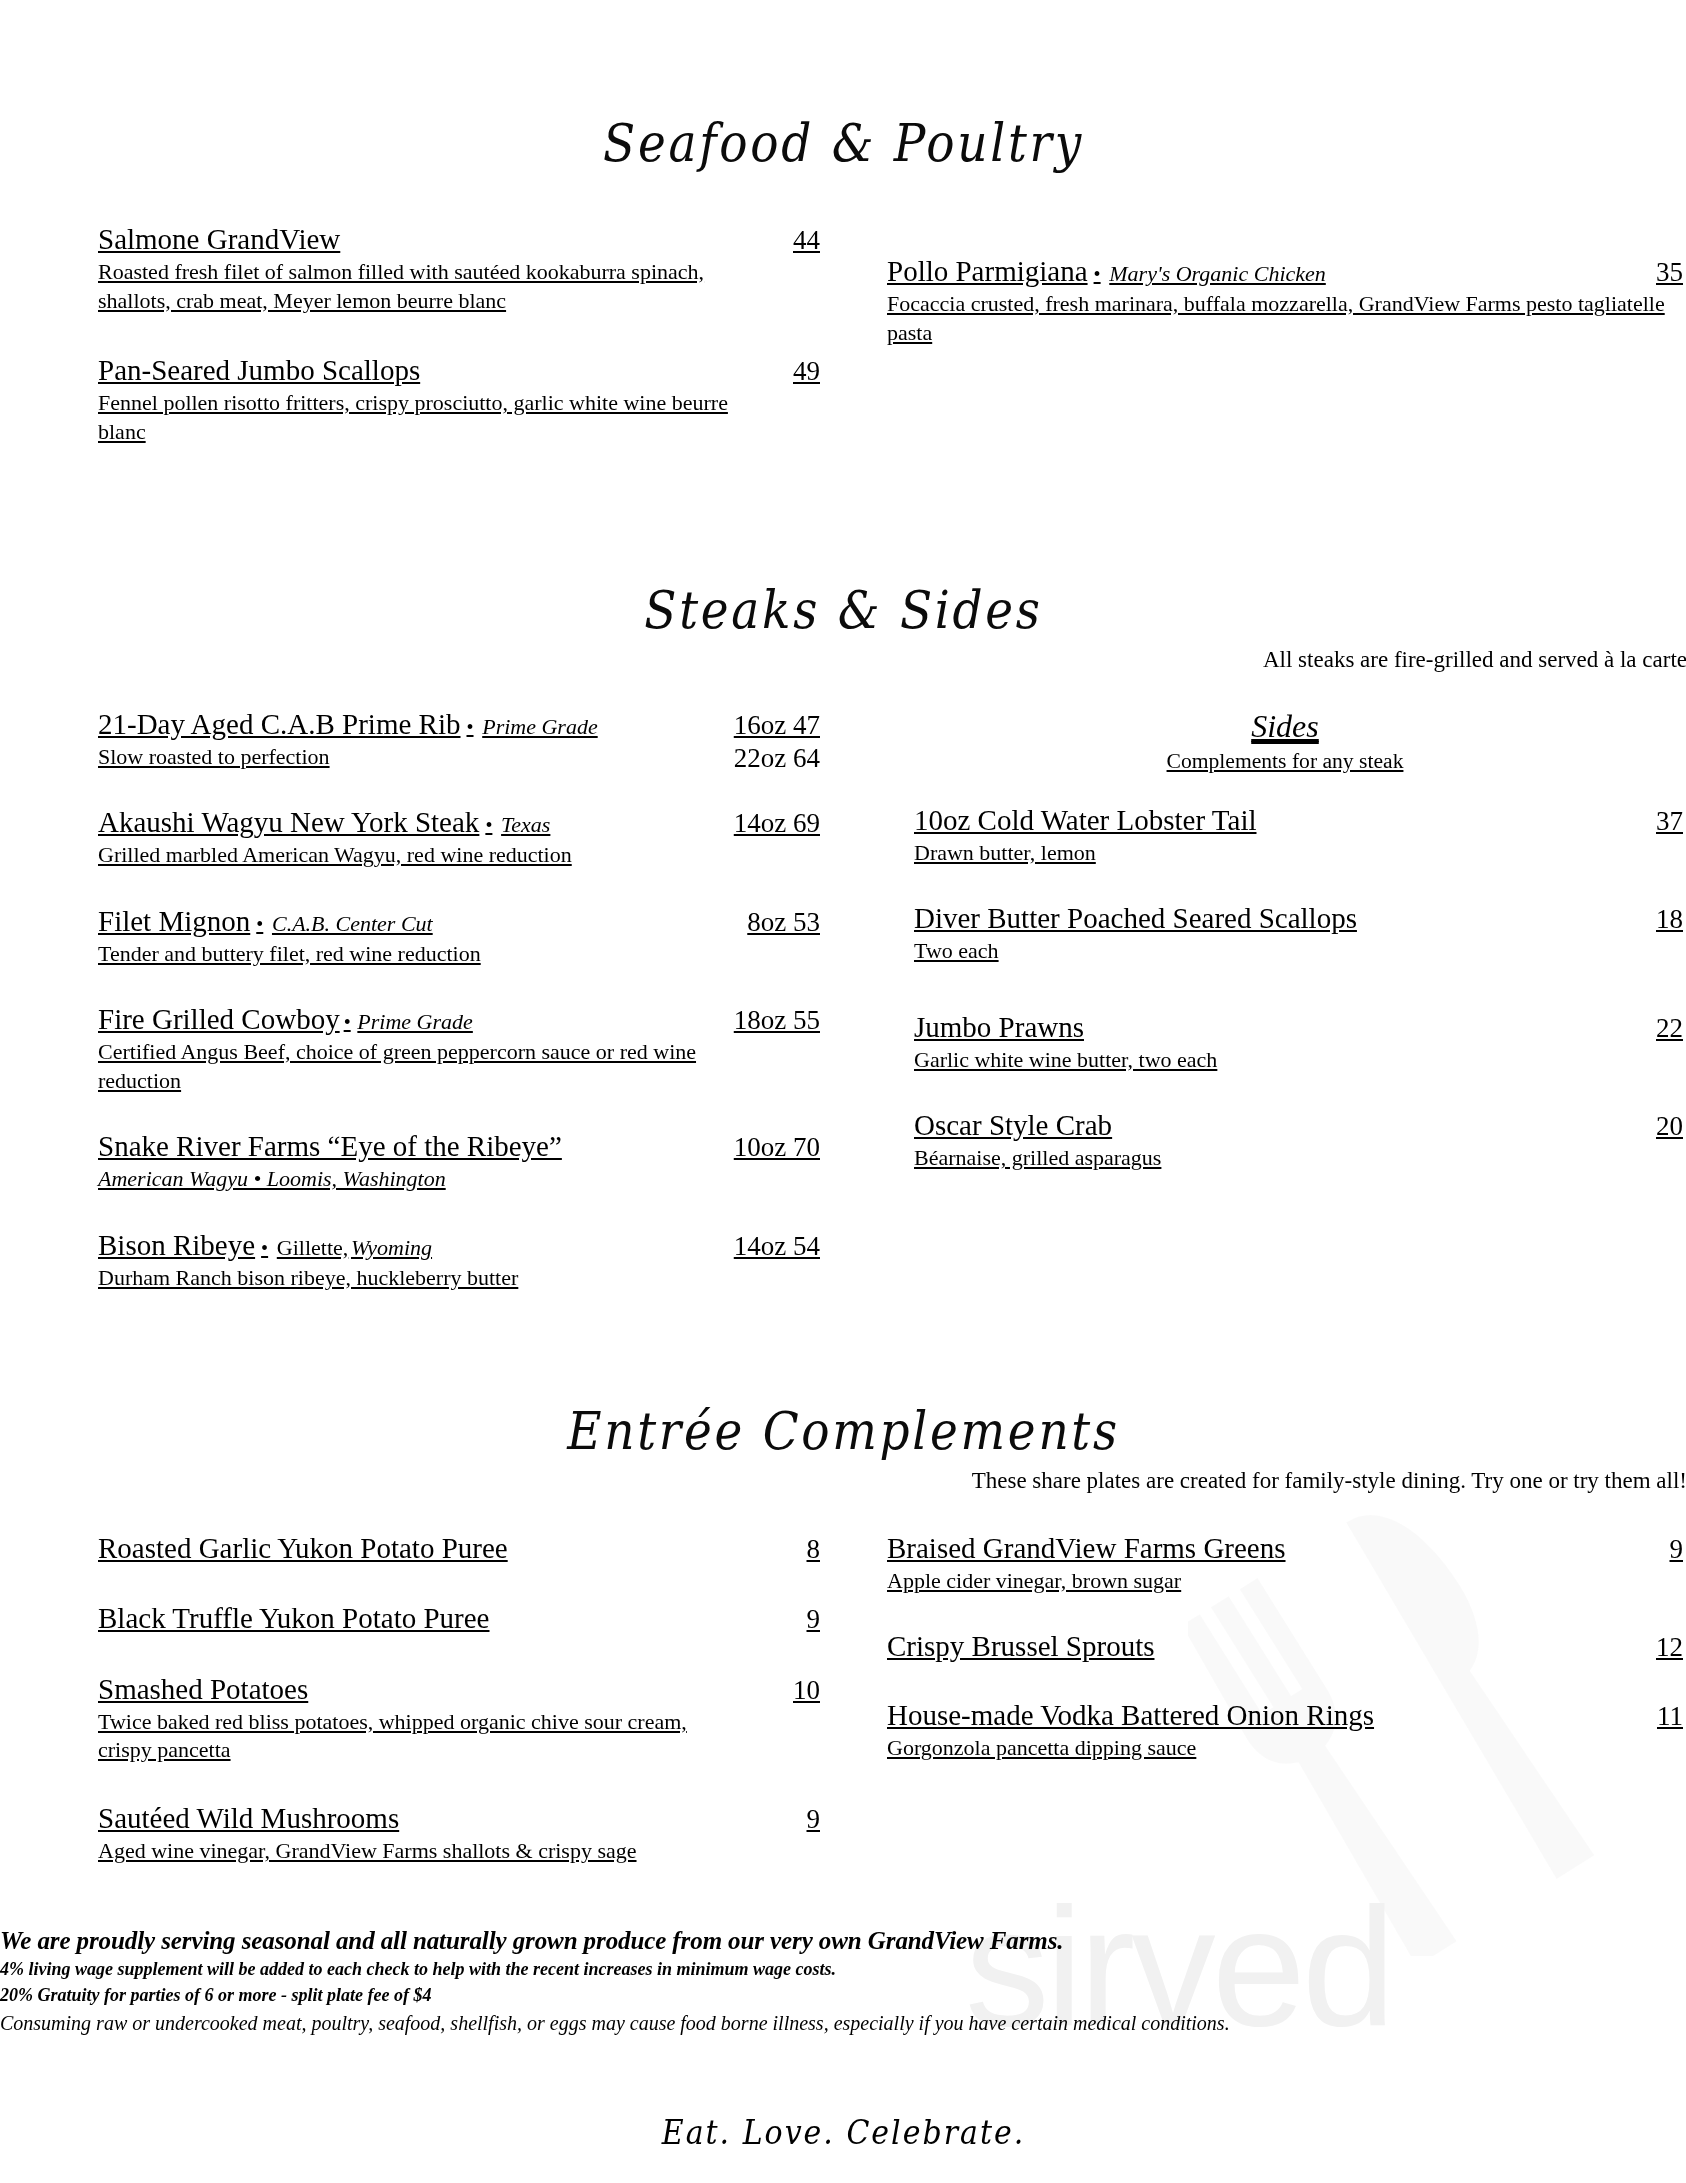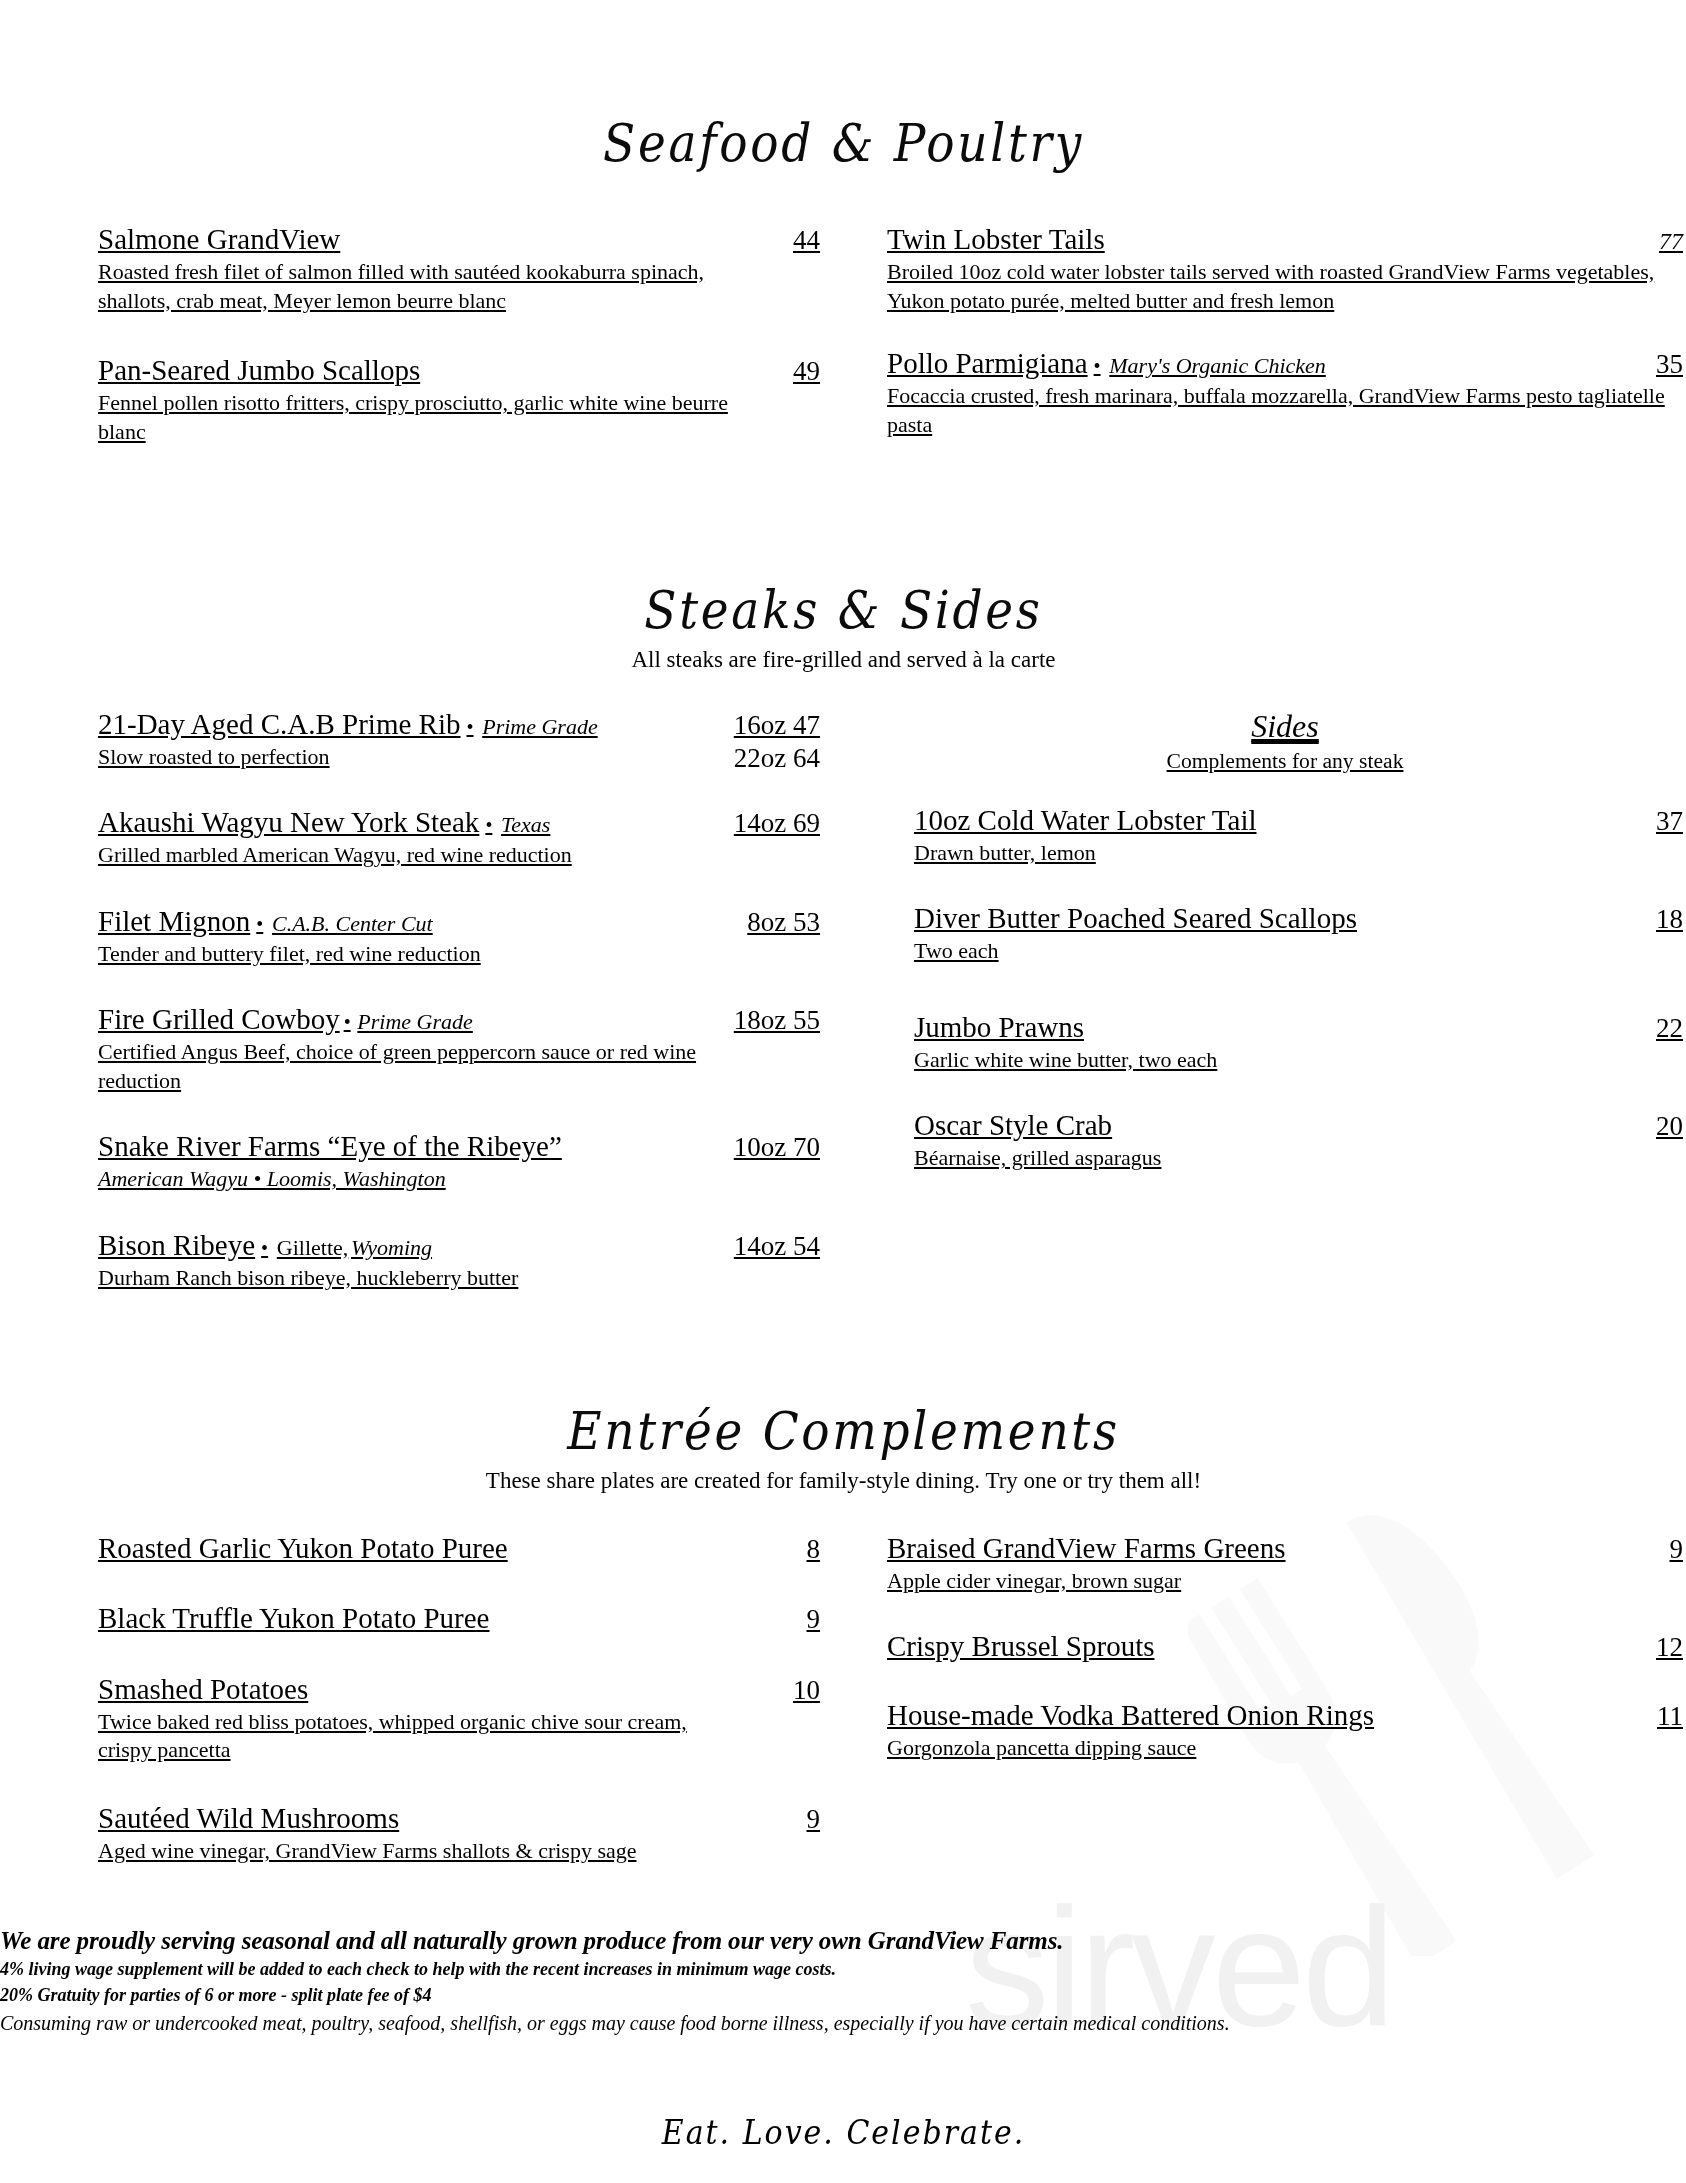--- a/index.html
+++ b/index.html
@@ -56,21 +56,21 @@
     font-family: "DejaVu Serif", "Liberation Serif", serif;
     font-style: italic;
     font-weight: 400;
     letter-spacing: 2.7px;
     color: #0b0b0b;
     transform: scaleY(1.12);
   }
   .script-xl { font-size: 47px; }
 
   .sec-sub {
-    text-align: center;
+    text-align: right;
     font-size: 23px;
     font-family: "Liberation Serif", serif;
     margin-top: 9.4px;
   }
 
   
   .cols {
     display: grid;
     grid-template-columns: 722px 67px 796px;
     padding: 0 98px 0 98px;
@@ -209,28 +209,20 @@
             </div>
             <div class="item-desc">Fennel pollen risotto fritters, crispy prosciutto, garlic white wine beurre blanc</div>
           </div>
 
         </div>
 
         <div></div>
 
         <div class="col">
 
-          <div class="item">
-            <div class="item-row">
-              <span class="item-name">Twin Lobster Tails</span>
-              <span class="spacer"></span>
-              <span class="item-price ital">77</span>
-            </div>
-            <div class="item-desc" style="max-width:783px">Broiled 10oz cold water lobster tails served with roasted GrandView Farms vegetables, Yukon potato purée, melted butter and fresh lemon</div>
-          </div>
 
           <div class="item" style="margin-top:32px">
             <div class="item-row">
               <span class="item-name">Pollo Parmigiana</span>
               <span class="bullet">•</span>
               <span class="item-qual">Mary's Organic Chicken</span>
               <span class="spacer"></span>
               <span class="item-price">35</span>
             </div>
             <div class="item-desc" style="max-width:783px">Focaccia crusted, fresh marinara, buffala mozzarella, GrandView Farms pesto tagliatelle pasta</div>

